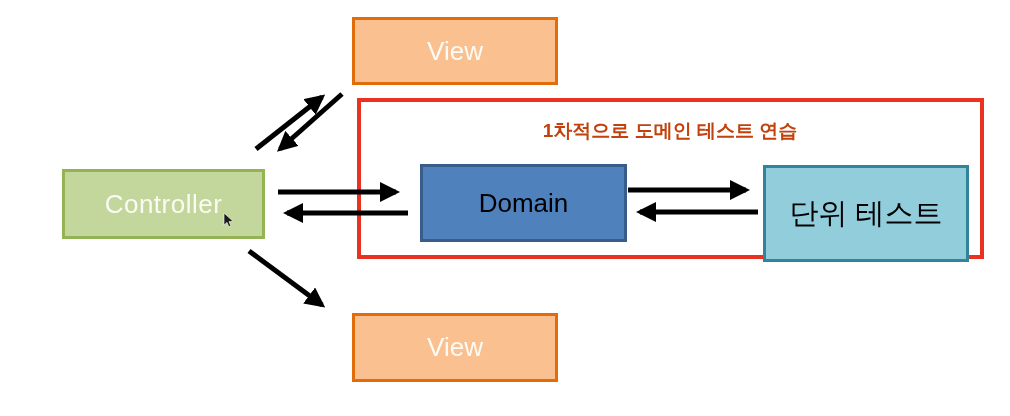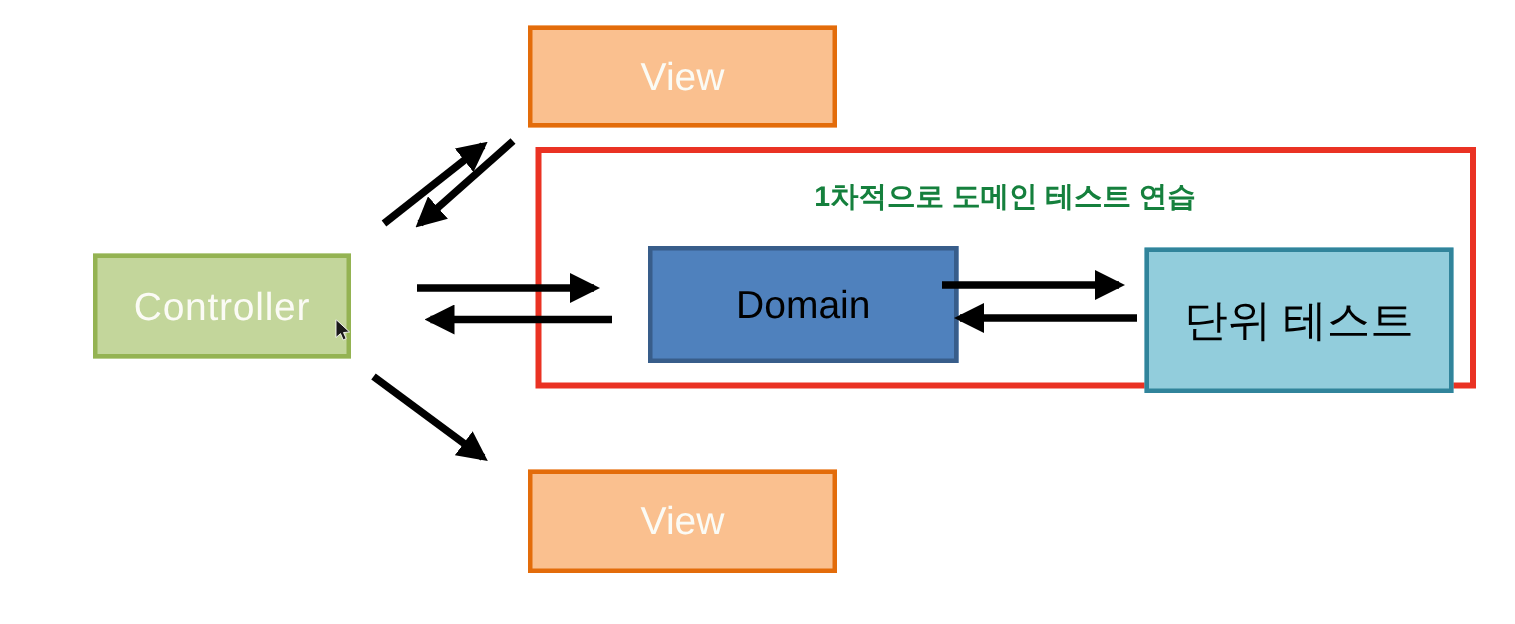--- a/index.html
+++ b/index.html
@@ -26,21 +26,21 @@
   .node {
     position: absolute;
     box-sizing: border-box;
     display: flex;
     align-items: center;
     justify-content: center;
     text-align: left;
     z-index: 2;
   }
   .node-controller {
-    left: 62px; top: 169px; width: 172px; height: 70px;
+    left: 62px; top: 169px; width: 203px; height: 70px;
     background: var(--controller-fill);
     border: 3px solid var(--controller-border);
     color: var(--box-text-light);
     font-size: 26px;
     letter-spacing: 0.5px;
   }
   .node-view-top {
     left: 352px; top: 17px; width: 206px; height: 68px;
     background: var(--view-fill);
     border: 3px solid var(--view-border);
@@ -48,21 +48,21 @@
     font-size: 26px;
   }
   .node-view-bottom {
     left: 352px; top: 313px; width: 206px; height: 69px;
     background: var(--view-fill);
     border: 3px solid var(--view-border);
     color: var(--box-text-light);
     font-size: 26px;
   }
   .node-domain {
-    left: 432px; top: 164px; width: 207px; height: 78px;
+    left: 420px; top: 164px; width: 207px; height: 78px;
     background: var(--domain-fill);
     border: 3px solid var(--domain-border);
     color: var(--box-text-dark);
     font-size: 26px;
     line-height: 31px;
     flex-direction: column;
     gap: 41px;
   }
   .node-unit-test {
     left: 763px; top: 165px; width: 206px; height: 97px;
@@ -78,21 +78,21 @@
     border: 4px solid var(--highlight-border);
     background: transparent;
     z-index: 1;
   }
   .annotation {
     position: absolute;
     left: 470px; top: 118px; width: 400px;
     text-align: center;
     font-size: 19px;
     font-weight: bold;
-    color: #15803d;
+    color: #c2410c;
     z-index: 2;
   }
   .cursor {
     position: absolute;
     left: 223px; top: 213px;
     width: 12px; height: 16px;
     z-index: 5;
   }
 </style>
 </head>

